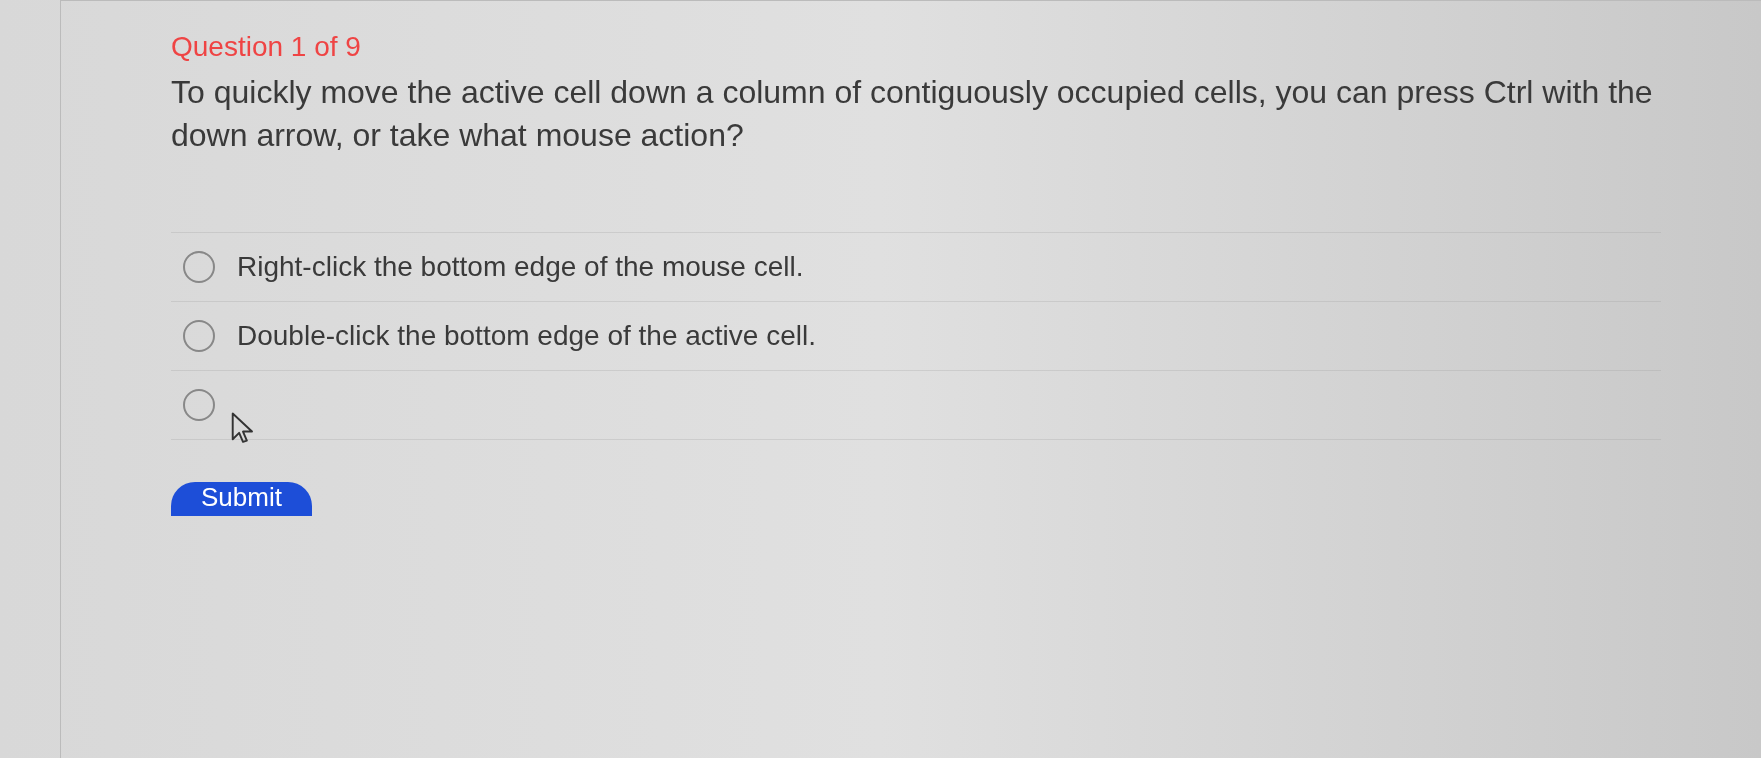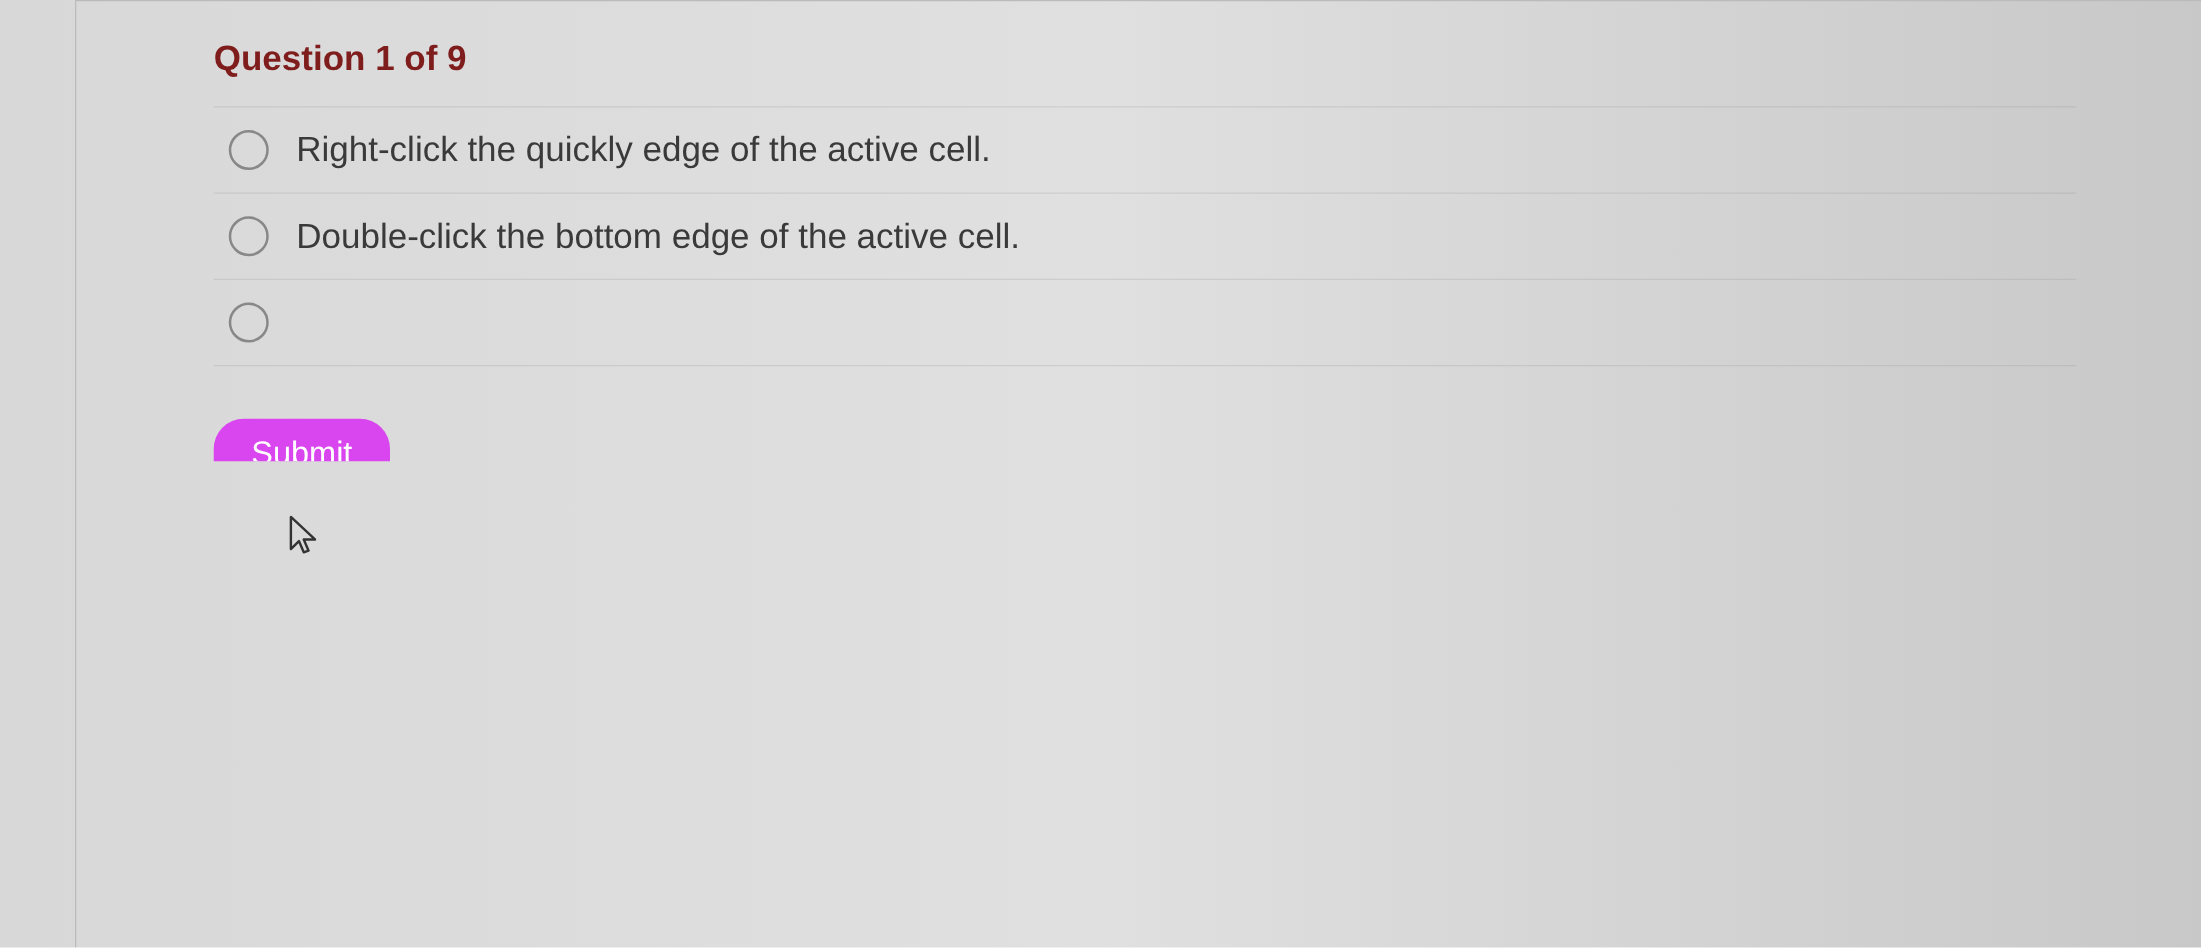--- a/index.html
+++ b/index.html
@@ -20,23 +20,23 @@
       border-top: 1px solid #bbb;
       border-left: 1px solid #bbb;
       margin-left: 60px;
       margin-right: 0;
       background: transparent;
       height: 100%;
       position: relative;
     }
     .question-counter {
       font-size: 28px;
-      color: #7f1d1d;
-      font-weight: 700;
-      margin-bottom: 22px;
+      color: #ef4444;
+      font-weight: 400;
+      margin-bottom: 8px;
     }
     .question-text {
       font-size: 32px;
       color: #3a3a3a;
       font-weight: 400;
       line-height: 1.35;
       margin-bottom: 75px;
     }
     .options {
       display: flex;
@@ -78,25 +78,25 @@
     .radio-outer.selected .radio-inner {
       display: block;
     }
     .option-label {
       font-size: 28px;
       color: #3a3a3a;
       font-weight: 400;
     }
     .submit-btn {
       margin-top: 42px;
-      background: #d946ef;
+      background: #1d4ed8;
       color: #ffffff;
       border: none;
       border-radius: 24px 24px 0 0;
-      padding: 12px 30px 0 30px;
+      padding: 0 30px 0 30px;
       font-size: 26px;
       font-weight: 400;
       font-family: inherit;
       cursor: pointer;
       height: 34px;
       overflow: hidden;
       display: inline-flex;
       align-items: flex-start;
     }
     .cursor-icon {
@@ -104,25 +104,26 @@
       left: 168px;
       top: 410px;
       pointer-events: none;
     }
   </style>
 </head>
 <body>
 
 <div class="content-area">
   <div class="question-counter">Question 1 of 9</div>
+  <div class="question-text">To quickly move the active cell down a column of contiguously occupied cells, you can press Ctrl with the down arrow, or take what mouse action?</div>
 
   <div class="options">
     <div class="option-row">
       <div class="radio-outer"></div>
-      <span class="option-label">Right-click the quickly edge of the active cell.</span>
+      <span class="option-label">Right-click the bottom edge of the mouse cell.</span>
     </div>
     <div class="option-row">
       <div class="radio-outer"></div>
       <span class="option-label">Double-click the bottom edge of the active cell.</span>
     </div>
     <div class="option-row">
       <div class="radio-outer"></div>
     </div>
   </div>
 

